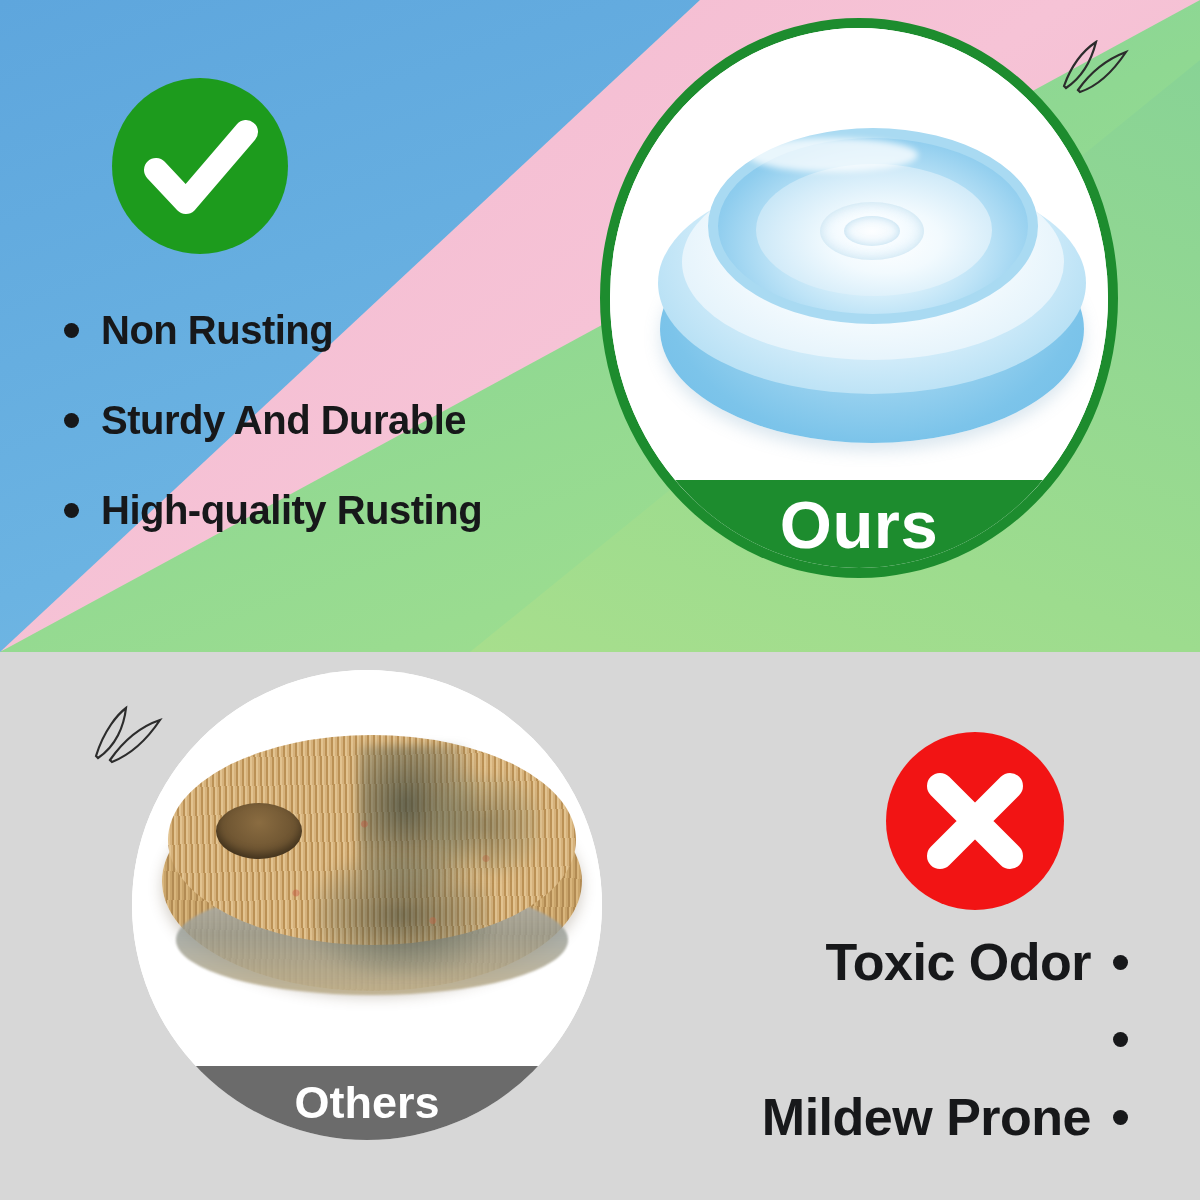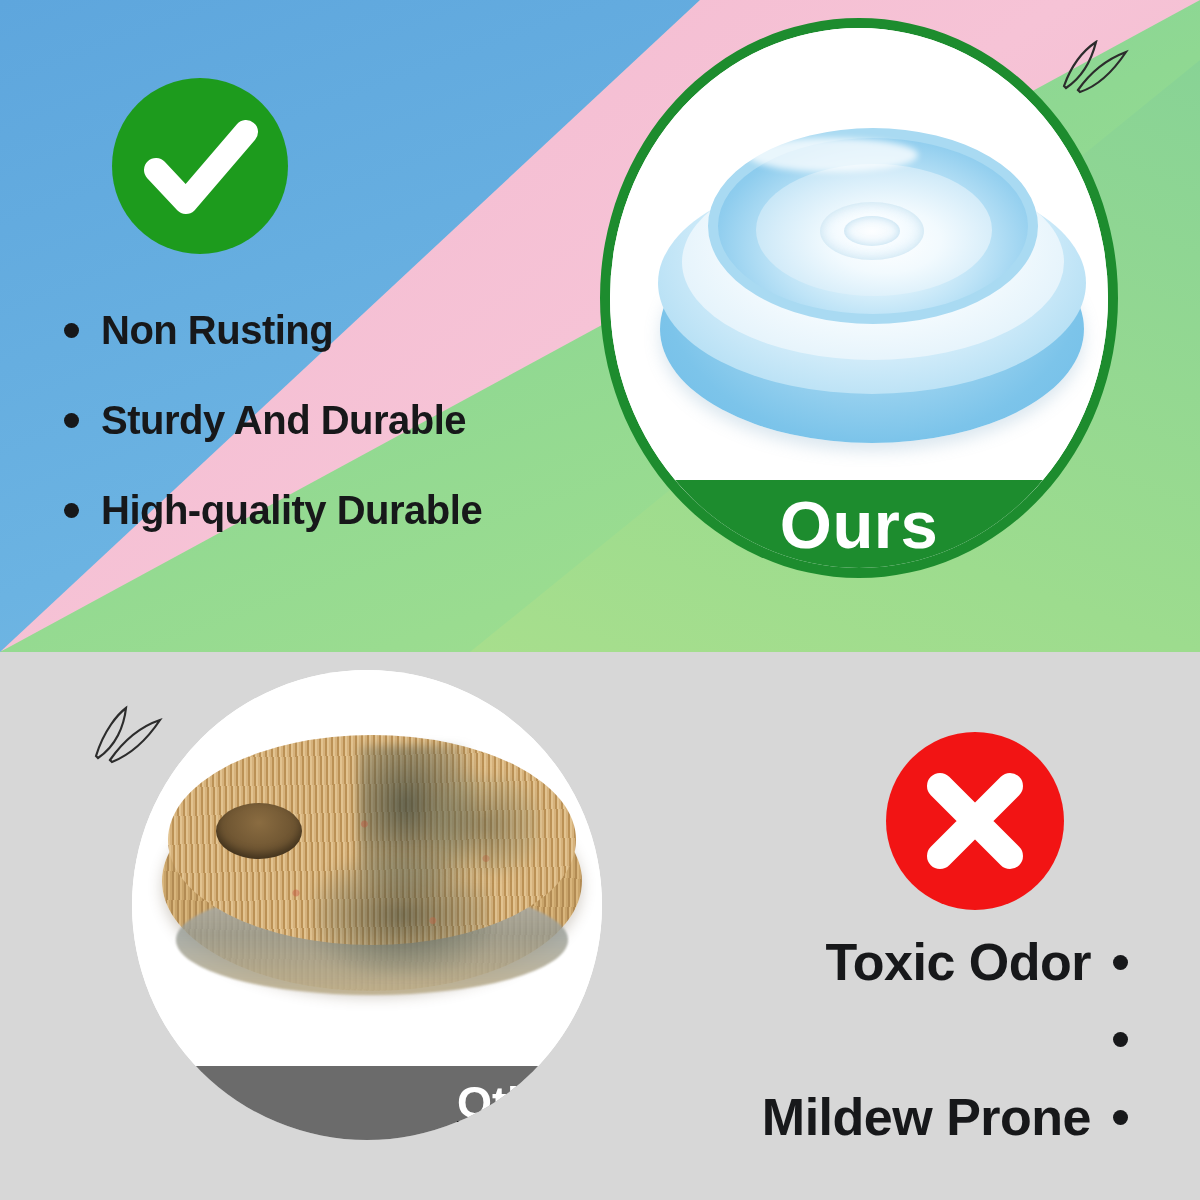--- a/index.html
+++ b/index.html
@@ -214,22 +214,21 @@
     background: #ffffff;
     overflow: hidden;
   }
   .others-label-band {
     position: absolute;
     left: 0; right: 0; bottom: 0;
     height: 74px;
     background: #6b6b6b;
     display: flex;
     align-items: center;
-    justify-content: flex-end;
-    text-decoration: underline;
+    justify-content: center;
   }
   .others-label {
     color: #ffffff;
     font-size: 45px;
     font-weight: bold;
   }
 
   
   .bamboo {
     position: absolute;
@@ -371,21 +370,21 @@
       <div class="feature-item">
         <span class="bullet-dot"></span>
         <span class="feature-text">Non Rusting</span>
       </div>
       <div class="feature-item">
         <span class="bullet-dot"></span>
         <span class="feature-text">Sturdy And Durable</span>
       </div>
       <div class="feature-item">
         <span class="bullet-dot"></span>
-        <span class="feature-text">High-quality Durable</span>
+        <span class="feature-text">High-quality Rusting</span>
       </div>
     </div>
 
     <svg class="doodle-top" viewBox="0 0 74 54">
       <path d="M8 46 C18 18, 34 6, 40 2 C36 18, 28 36, 10 48 Z" fill="none" stroke="#2c2c2c" stroke-width="2.2"></path>
       <path d="M22 50 C36 30, 54 18, 70 12 C58 30, 42 46, 24 52 Z" fill="none" stroke="#2c2c2c" stroke-width="2.2"></path>
     </svg>
 
     <div class="ours-circle">
       <div class="ours-photo">

